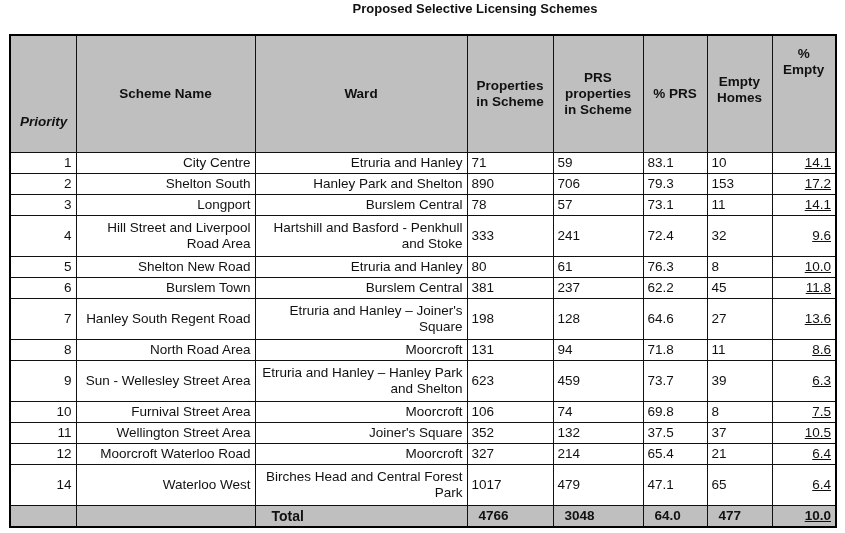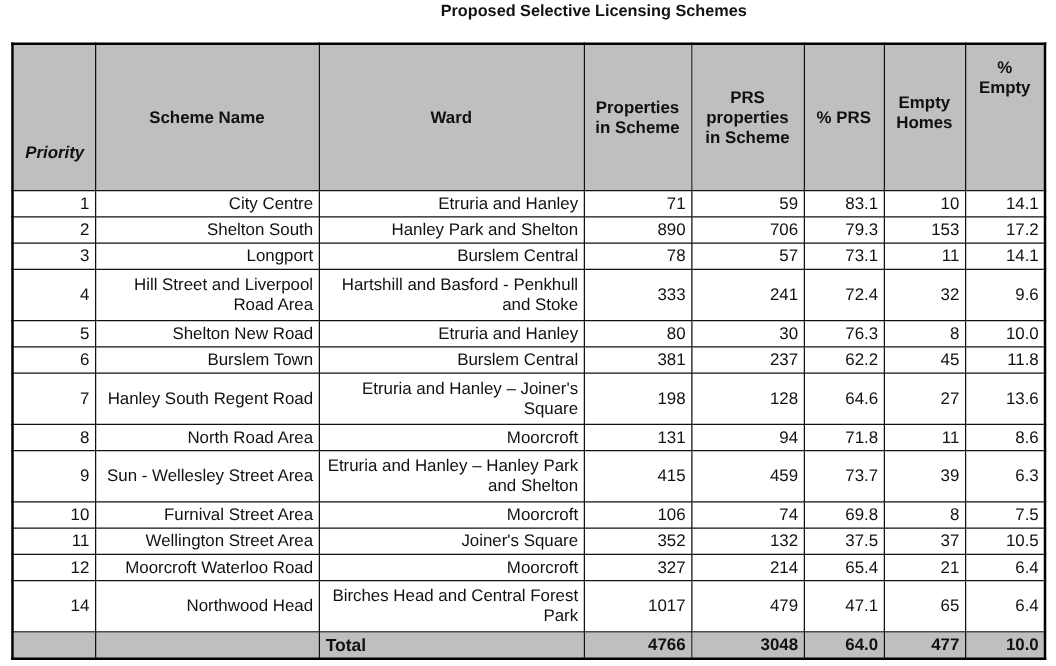--- a/index.html
+++ b/index.html
@@ -66,31 +66,31 @@
       vertical-align: top;
       padding-top: 38px;
     }
     table.schemes tbody td {
       height: 20px;
     }
     table.schemes tbody tr.tall td {
       height: 40px;
     }
     td.num { text-align: right; padding-right: 7px; }
-    td.center { text-align: right; }
+    td.center { text-align: left; }
     td.text { text-align: right; padding-left: 5px; }
-    td.right { text-align: right; padding-right: 6px; }
+    td.right { text-align: right; padding-right: 6px; text-decoration: underline; }
     tr.total-row td {
       background: #bfbfbf;
       font-weight: bold;
       height: 20px;
       padding-left: 11px;
     }
     tr.total-row td.total-label {
-      padding-left: 5px;
+      padding-left: 16px;
       text-align: left;
       font-size: 14px;
     }
   </style>
 </head>
 <body>
 
 <div class="page-title">Proposed Selective Licensing Schemes</div>
 
 <table class="schemes">
@@ -155,21 +155,21 @@
       <td class="center">241</td>
       <td class="center">72.4</td>
       <td class="center">32</td>
       <td class="right">9.6</td>
     </tr>
     <tr>
       <td class="num">5</td>
       <td class="text">Shelton New Road</td>
       <td class="text">Etruria and Hanley</td>
       <td class="center">80</td>
-      <td class="center">30</td>
+      <td class="center">61</td>
       <td class="center">76.3</td>
       <td class="center">8</td>
       <td class="right">10.0</td>
     </tr>
     <tr>
       <td class="num">6</td>
       <td class="text">Burslem Town</td>
       <td class="text">Burslem Central</td>
       <td class="center">381</td>
       <td class="center">237</td>
@@ -194,21 +194,21 @@
       <td class="center">131</td>
       <td class="center">94</td>
       <td class="center">71.8</td>
       <td class="center">11</td>
       <td class="right">8.6</td>
     </tr>
     <tr class="tall">
       <td class="num">9</td>
       <td class="text">Sun - Wellesley Street Area</td>
       <td class="text">Etruria and Hanley – Hanley Park and Shelton</td>
-      <td class="center">415</td>
+      <td class="center">623</td>
       <td class="center">459</td>
       <td class="center">73.7</td>
       <td class="center">39</td>
       <td class="right">6.3</td>
     </tr>
     <tr>
       <td class="num">10</td>
       <td class="text">Furnival Street Area</td>
       <td class="text">Moorcroft</td>
       <td class="center">106</td>
@@ -232,21 +232,21 @@
       <td class="text">Moorcroft Waterloo Road</td>
       <td class="text">Moorcroft</td>
       <td class="center">327</td>
       <td class="center">214</td>
       <td class="center">65.4</td>
       <td class="center">21</td>
       <td class="right">6.4</td>
     </tr>
     <tr class="tall">
       <td class="num">14</td>
-      <td class="text">Northwood Head</td>
+      <td class="text">Waterloo West</td>
       <td class="text">Birches Head and Central Forest Park</td>
       <td class="center">1017</td>
       <td class="center">479</td>
       <td class="center">47.1</td>
       <td class="center">65</td>
       <td class="right">6.4</td>
     </tr>
     <tr class="total-row">
       <td></td>
       <td></td>

